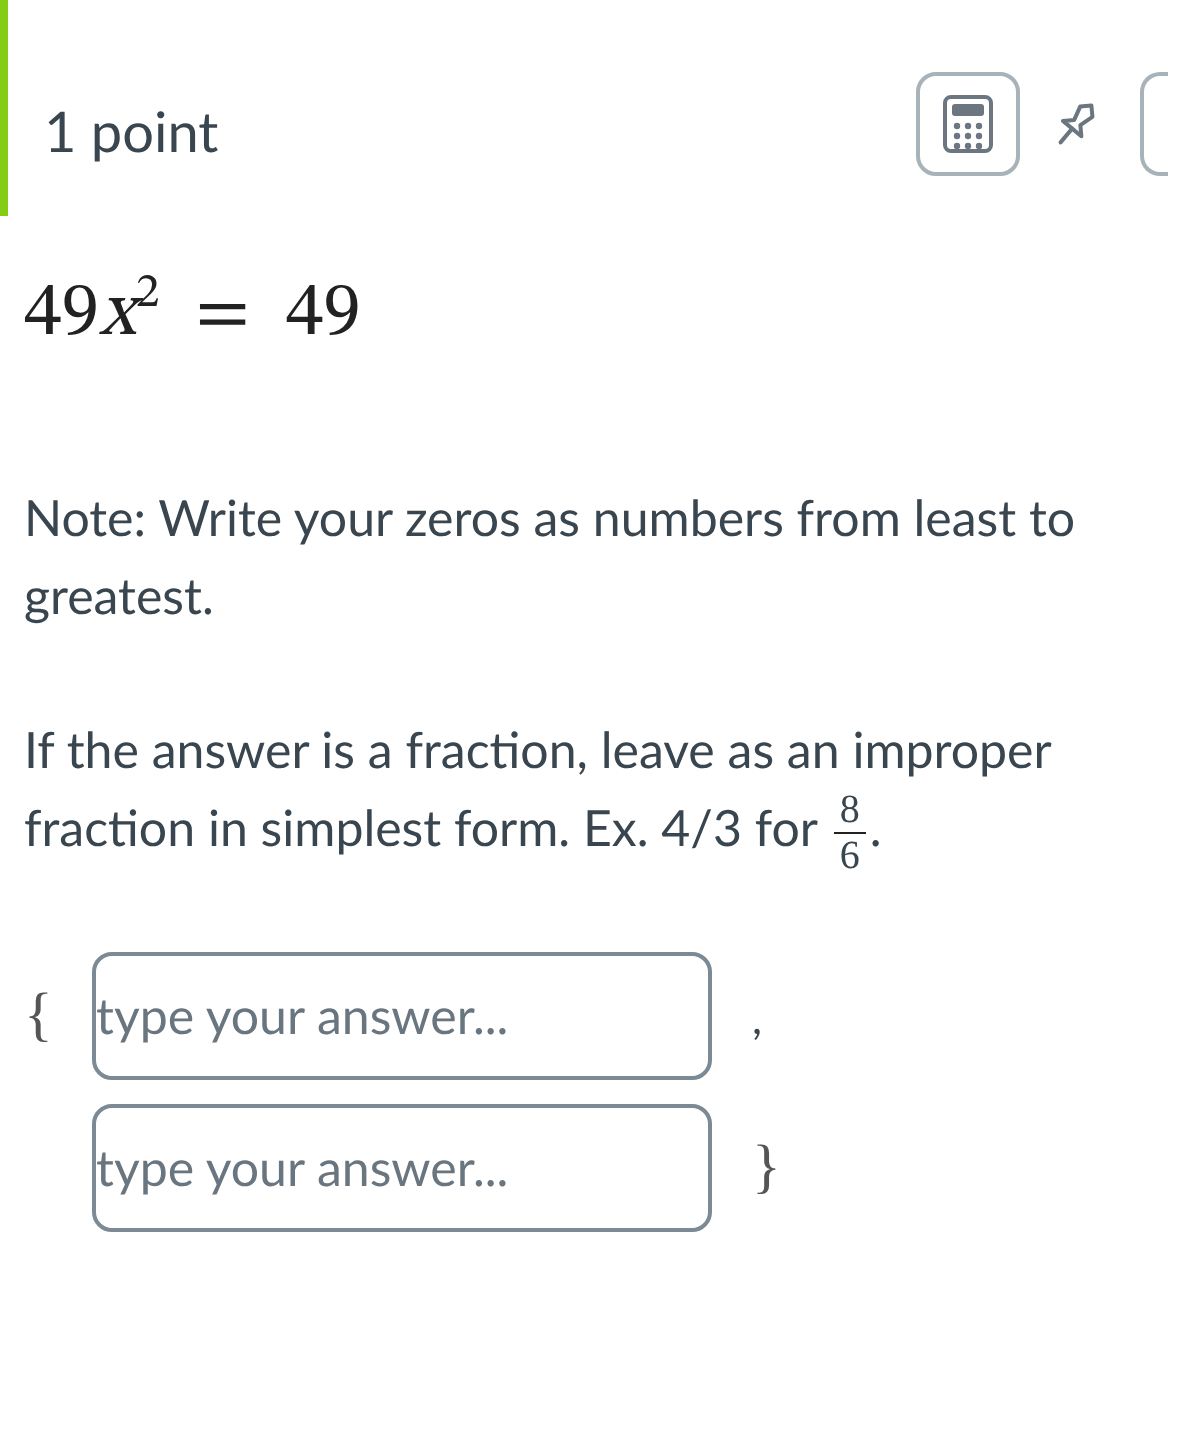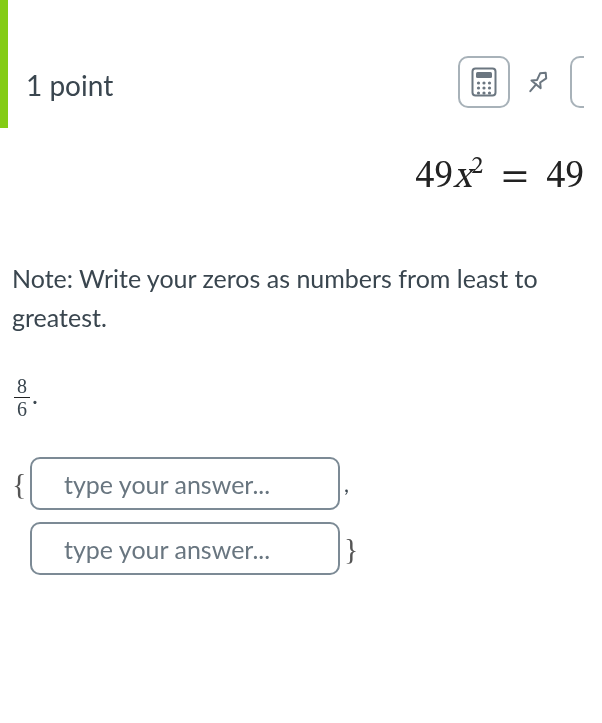--- a/index.html
+++ b/index.html
@@ -12,23 +12,23 @@
     height: 723px;
     overflow: hidden;
   }
   .card {
     padding: 0 18px 0 12px;
   }
   .header {
     display: flex;
     align-items: flex-start;
     justify-content: space-between;
-    padding-top: 52px;
+    padding-top: 32px;
     padding-bottom: 20px;
-    border-left: 8px solid #84cc16;
+    border-left: 4px solid #84cc16;
     margin-left: -12px;
   }
   .points {
     font-size: 28px;
     color: #3a464f;
     padding-left: 18px;
     padding-top: 16px;
   }
   .tools {
     display: flex;
@@ -58,21 +58,21 @@
   }
   .partial-box {
     width: 14px;
     height: 52px;
     border: 2px solid #a8b2b9;
     border-right: none;
     border-radius: 10px 0 0 10px;
     margin-left: 4px;
   }
   .equation {
-    text-align: right;
+    text-align: left;
     font-family: 'Cambria Math', 'STIX Two Math', 'Latin Modern Math', Georgia, serif;
     font-size: 38px;
     color: #222;
     padding: 24px 0 40px 0;
   }
   .equation sup {
     font-size: 24px;
     vertical-align: 14px;
   }
   .note {
@@ -110,29 +110,29 @@
   }
   .brace {
     font-family: 'Cambria Math', Georgia, serif;
     font-size: 30px;
     color: #555;
     width: 14px;
     text-align: center;
   }
   .answer-input {
     width: 310px;
-    height: 53px;
+    height: 64px;
     border: 2px solid #7c8a95;
     border-radius: 10px;
     font-size: 25px;
     font-family: inherit;
     color: #3a464f;
-    padding: 0 32px;
+    padding: 0 0;
     outline: none;
-    margin: 0 4px;
+    margin: 0 20px;
   }
   .answer-input::placeholder {
     color: #697680;
     opacity: 1;
   }
   .comma {
     font-size: 22px;
     color: #3a464f;
   }
 </style>
@@ -173,21 +173,21 @@
 
   <div class="equation">
     <span>49</span><span style="font-style:italic;">x</span><sup>2</sup>
     &nbsp;<span>=</span>&nbsp;
     <span>49</span>
   </div>
 
   <div class="note">
     <span>Note: Write your zeros as numbers from least to greatest.</span><br>
     <br>
-    <span class="inline-frac"><span class="num">8</span><span class="den">6</span></span><span>.</span>
+    <span>If the answer is a fraction, leave as an improper fraction in simplest form. Ex. 4/3 for </span><span class="inline-frac"><span class="num">8</span><span class="den">6</span></span><span>.</span>
   </div>
 
   <div class="answers">
     <div class="answer-row">
       <span class="brace">{</span>
       <input class="answer-input" type="text" placeholder="type your answer..." style="">
       <span class="comma">,</span>
     </div>
     <div class="answer-row">
       <span class="brace">&nbsp;</span>

